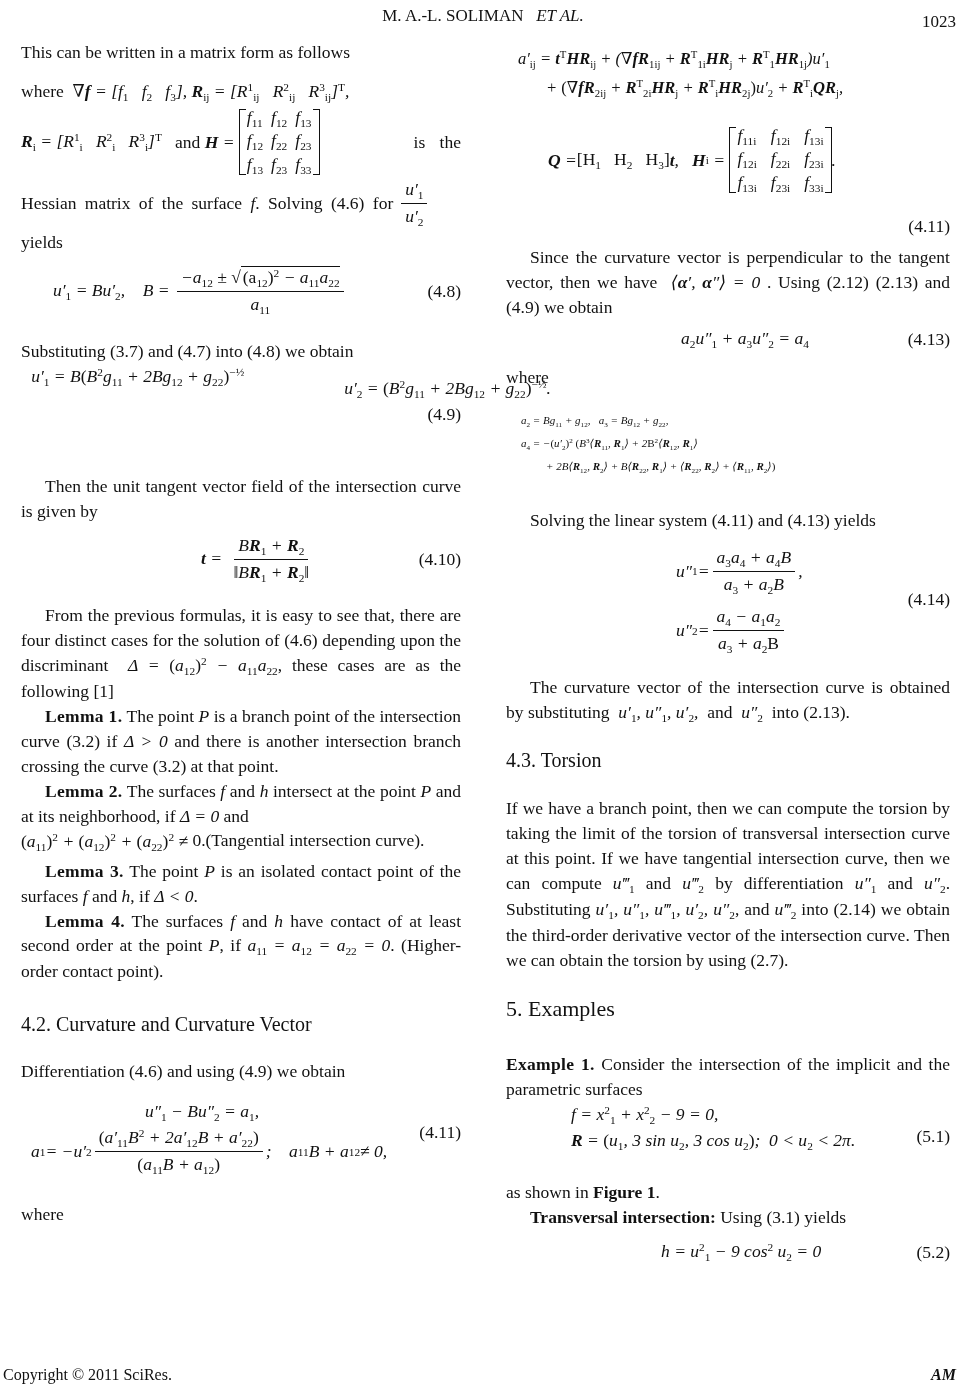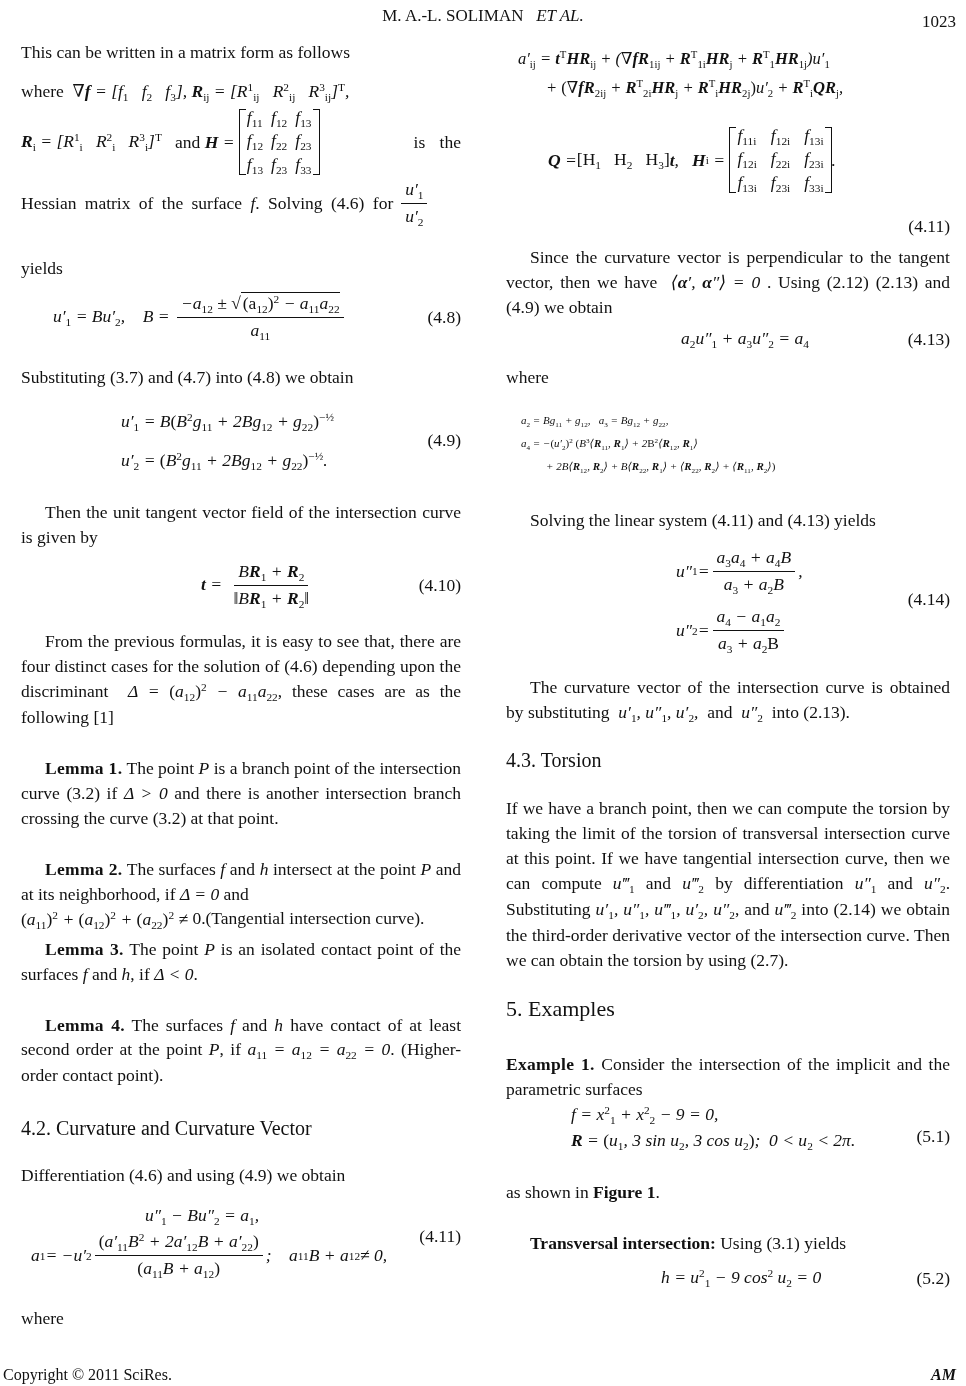--- a/index.html
+++ b/index.html
@@ -15,21 +15,21 @@
   .header {
     position: absolute; top: 4px; left: 0; width: 966px; height: 30px;
     font-size: 17px;
   }
   .running-head { position: absolute; left: 0; width: 966px; text-align: center; top: 0; }
   .running-head i { font-style: italic; }
   .page-num { position: absolute; right: 10px; top: 6px; }
   .col { position: absolute; top: 36px; width: 440px; }
   .col.left { left: 21px; }
   .col.right { left: 506px; width: 444px; }
-  p { text-align: justify; margin-top: 26px; }
+  p { text-align: justify; }
   p.ind { text-indent: 24px; }
   .eq {
     position: relative;
     display: flex; align-items: center;
     font-style: italic;
     white-space: nowrap;
   }
   .eq .num { position: absolute; right: 0; font-style: normal; }
   .eq .body { margin: 0 auto; }
   .b { font-weight: bold; font-style: italic; }
@@ -109,21 +109,21 @@
       <span class="frac">
           <span class="n">−a<sub>12</sub> ± √<span class="sqrt"><span class="up">(a<sub>12</sub>)</span><sup>2</sup> − a<sub>11</sub>a<sub>22</sub></span></span>
           <span class="d">a<sub>11</sub></span>
         </span>
     </span>
     <span class="num">(4.8)</span>
   </div>
 
   <p style="margin-top:10px">Substituting (3.7) and (4.7) into (4.8) we obtain</p>
 
-  <div class="eq" style="height:104px; flex-direction:column; align-items:flex-start; justify-content:center">
+  <div class="eq" style="height:104px; flex-direction:row; align-items:flex-start; justify-content:center">
     <div style="margin-left:100px">u′<sub>1</sub> = B<span class="up">(</span>B<sup>2</sup>g<sub>11</sub> + 2Bg<sub>12</sub> + g<sub>22</sub><span class="up">)</span><sup>−½</sup></div>
     <div style="margin-left:100px; margin-top:12px">u′<sub>2</sub> = <span class="up">(</span>B<sup>2</sup>g<sub>11</sub> + 2Bg<sub>12</sub> + g<sub>22</sub><span class="up">)</span><sup>−½</sup>.</div>
     <span class="num" style="top:38px">(4.9)</span>
   </div>
 
   <p class="ind" style="margin-top:6px">Then the unit tangent vector field of the intersection curve is given by</p>
 
   <div class="eq" style="height:72px">
     <span class="body" style="margin-left:180px">
       <span class="b">t</span> = <span class="frac">

